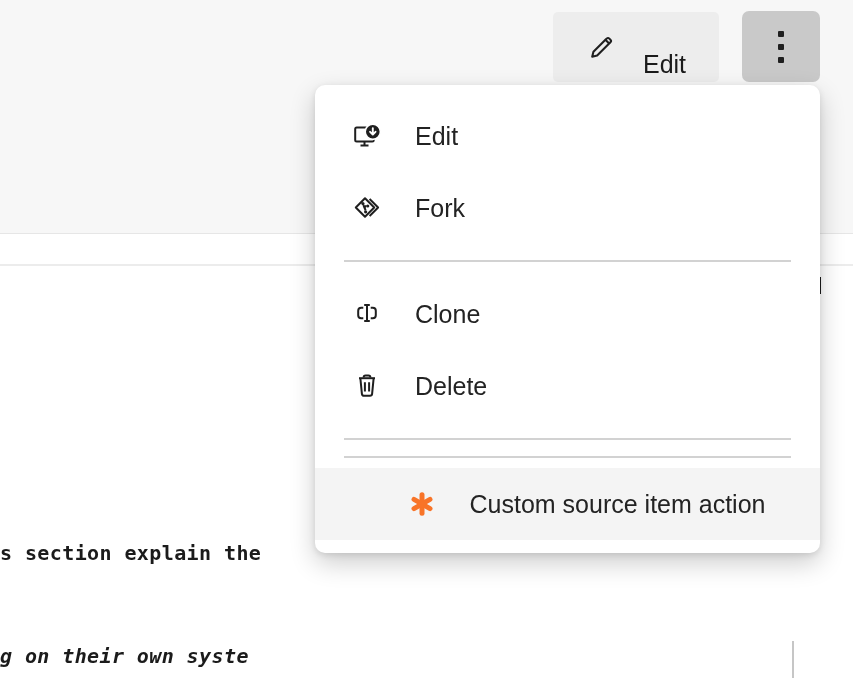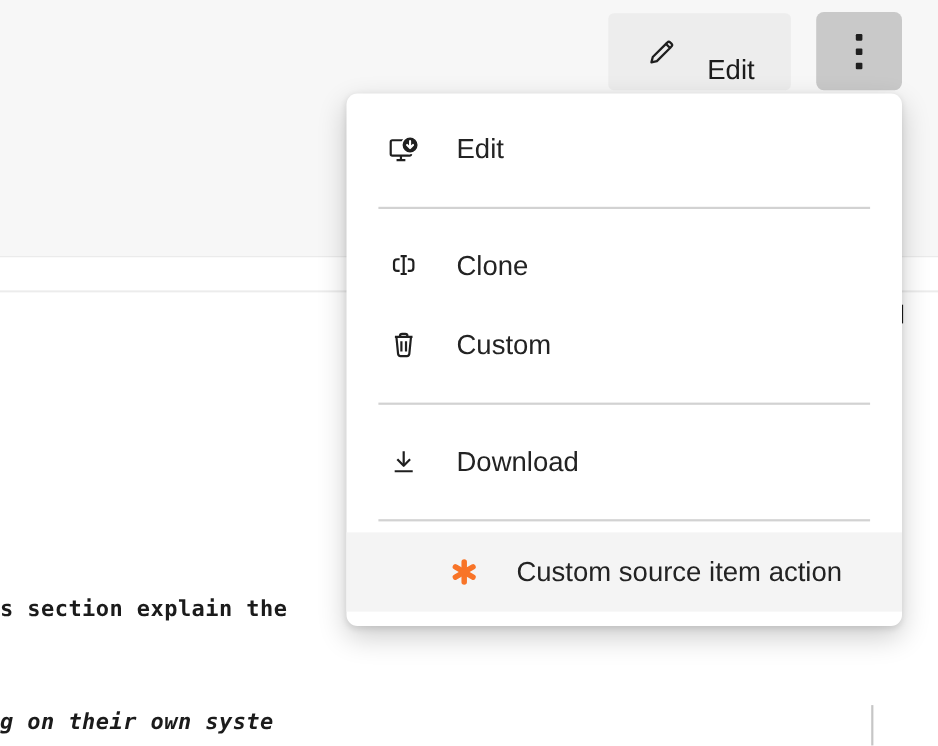--- a/index.html
+++ b/index.html
@@ -114,20 +114,34 @@
           <rect class="ink" x="3.2" y="6.5" width="18.5" height="14" rx="1.5"></rect>
           <path class="ink" d="M12.5 20.5 V24"></path>
           <path class="ink" d="M8.5 24.5 H16.5"></path>
           <circle cx="20.8" cy="10.8" r="7.6" fill="#1f1f1f" stroke="#ffffff" stroke-width="1.6"></circle>
           <path d="M20.8 7.2 V13.2 M18.1 10.8 L20.8 13.6 L23.5 10.8" stroke="#ffffff" stroke-width="1.9" fill="none" stroke-linecap="round" stroke-linejoin="round"></path>
         </svg>
       </span>
       <span class="mi-label">Edit</span>
     </div>
 
+    <div class="menu-item">
+      <span class="mi-icon">
+        <svg width="30" height="30" viewBox="0 0 30 30">
+          <path class="ink" stroke-width="2.2" stroke-linejoin="round" d="M13 5.3 L22.2 14.5 L13 23.7 L3.8 14.5 Z"></path>
+          <path class="ink" stroke-width="2.2" stroke-linejoin="round" d="M17.6 6 L26.1 14.5 L17.6 23"></path>
+          <circle cx="10.9" cy="10.6" r="1.6" fill="#1f1f1f"></circle>
+          <circle cx="15.7" cy="13" r="1.6" fill="#1f1f1f"></circle>
+          <circle cx="13.6" cy="18.8" r="1.6" fill="#1f1f1f"></circle>
+          <path class="ink" stroke-width="1.5" d="M11.4 12 L13.6 17.3"></path>
+          <path class="ink" stroke-width="1.5" d="M12.5 14.6 Q13.2 13.2 14.3 13.1"></path>
+        </svg>
+      </span>
+      <span class="mi-label">Fork</span>
+    </div>
 
     <hr class="menu-divider">
 
     <div class="menu-item">
       <span class="mi-icon">
         <svg width="30" height="30" viewBox="0 0 30 30">
           <path class="ink" d="M11.3 8.7 H9.2 Q6.2 8.7 6.2 11.7 V16.3 Q6.2 19.3 9.2 19.3 H11.3"></path>
           <path class="ink" d="M18.7 8.7 H20.8 Q23.8 8.7 23.8 11.7 V16.3 Q23.8 19.3 20.8 19.3 H18.7"></path>
           <path class="ink" d="M15 6.2 V21.8 M12.2 5.9 H17.8 M12.2 22.1 H17.8"></path>
         </svg>
@@ -137,35 +151,25 @@
 
     <div class="menu-item">
       <span class="mi-icon">
         <svg width="30" height="30" viewBox="0 0 30 30">
           <path class="ink" d="M11.6 6.6 Q11.6 4.6 13.6 4.6 H16.4 Q18.4 4.6 18.4 6.6"></path>
           <path class="ink" d="M7 7.2 H23"></path>
           <path class="ink" d="M8.4 7.6 L9.9 22.8 Q10.1 24.7 12 24.7 H18 Q19.9 24.7 20.1 22.8 L21.6 7.6"></path>
           <path class="ink" d="M12.9 11.2 V20.6 M17.1 11.2 V20.6"></path>
         </svg>
       </span>
-      <span class="mi-label">Custom</span>
+      <span class="mi-label">Delete</span>
     </div>
 
     <hr class="menu-divider">
 
-    <div class="menu-item">
-      <span class="mi-icon">
-        <svg width="30" height="30" viewBox="0 0 30 30">
-          <path class="ink" d="M15 5.2 V17.8"></path>
-          <path class="ink" stroke-linejoin="round" d="M9.2 12.4 L15 18.4 L20.8 12.4"></path>
-          <path class="ink" d="M6.8 23.4 H23.2"></path>
-        </svg>
-      </span>
-      <span class="mi-label">Download</span>
-    </div>
 
     <hr class="menu-divider last">
 
     <div class="menu-item highlight">
       <span class="mi-icon">
         <svg width="30" height="30" viewBox="0 0 30 30">
           <g stroke="#f87428" stroke-width="5" stroke-linecap="round" fill="none">
             <path d="M15 5.8 V24.2"></path>
             <path d="M7 10.4 L23 19.6"></path>
             <path d="M23 10.4 L7 19.6"></path>

